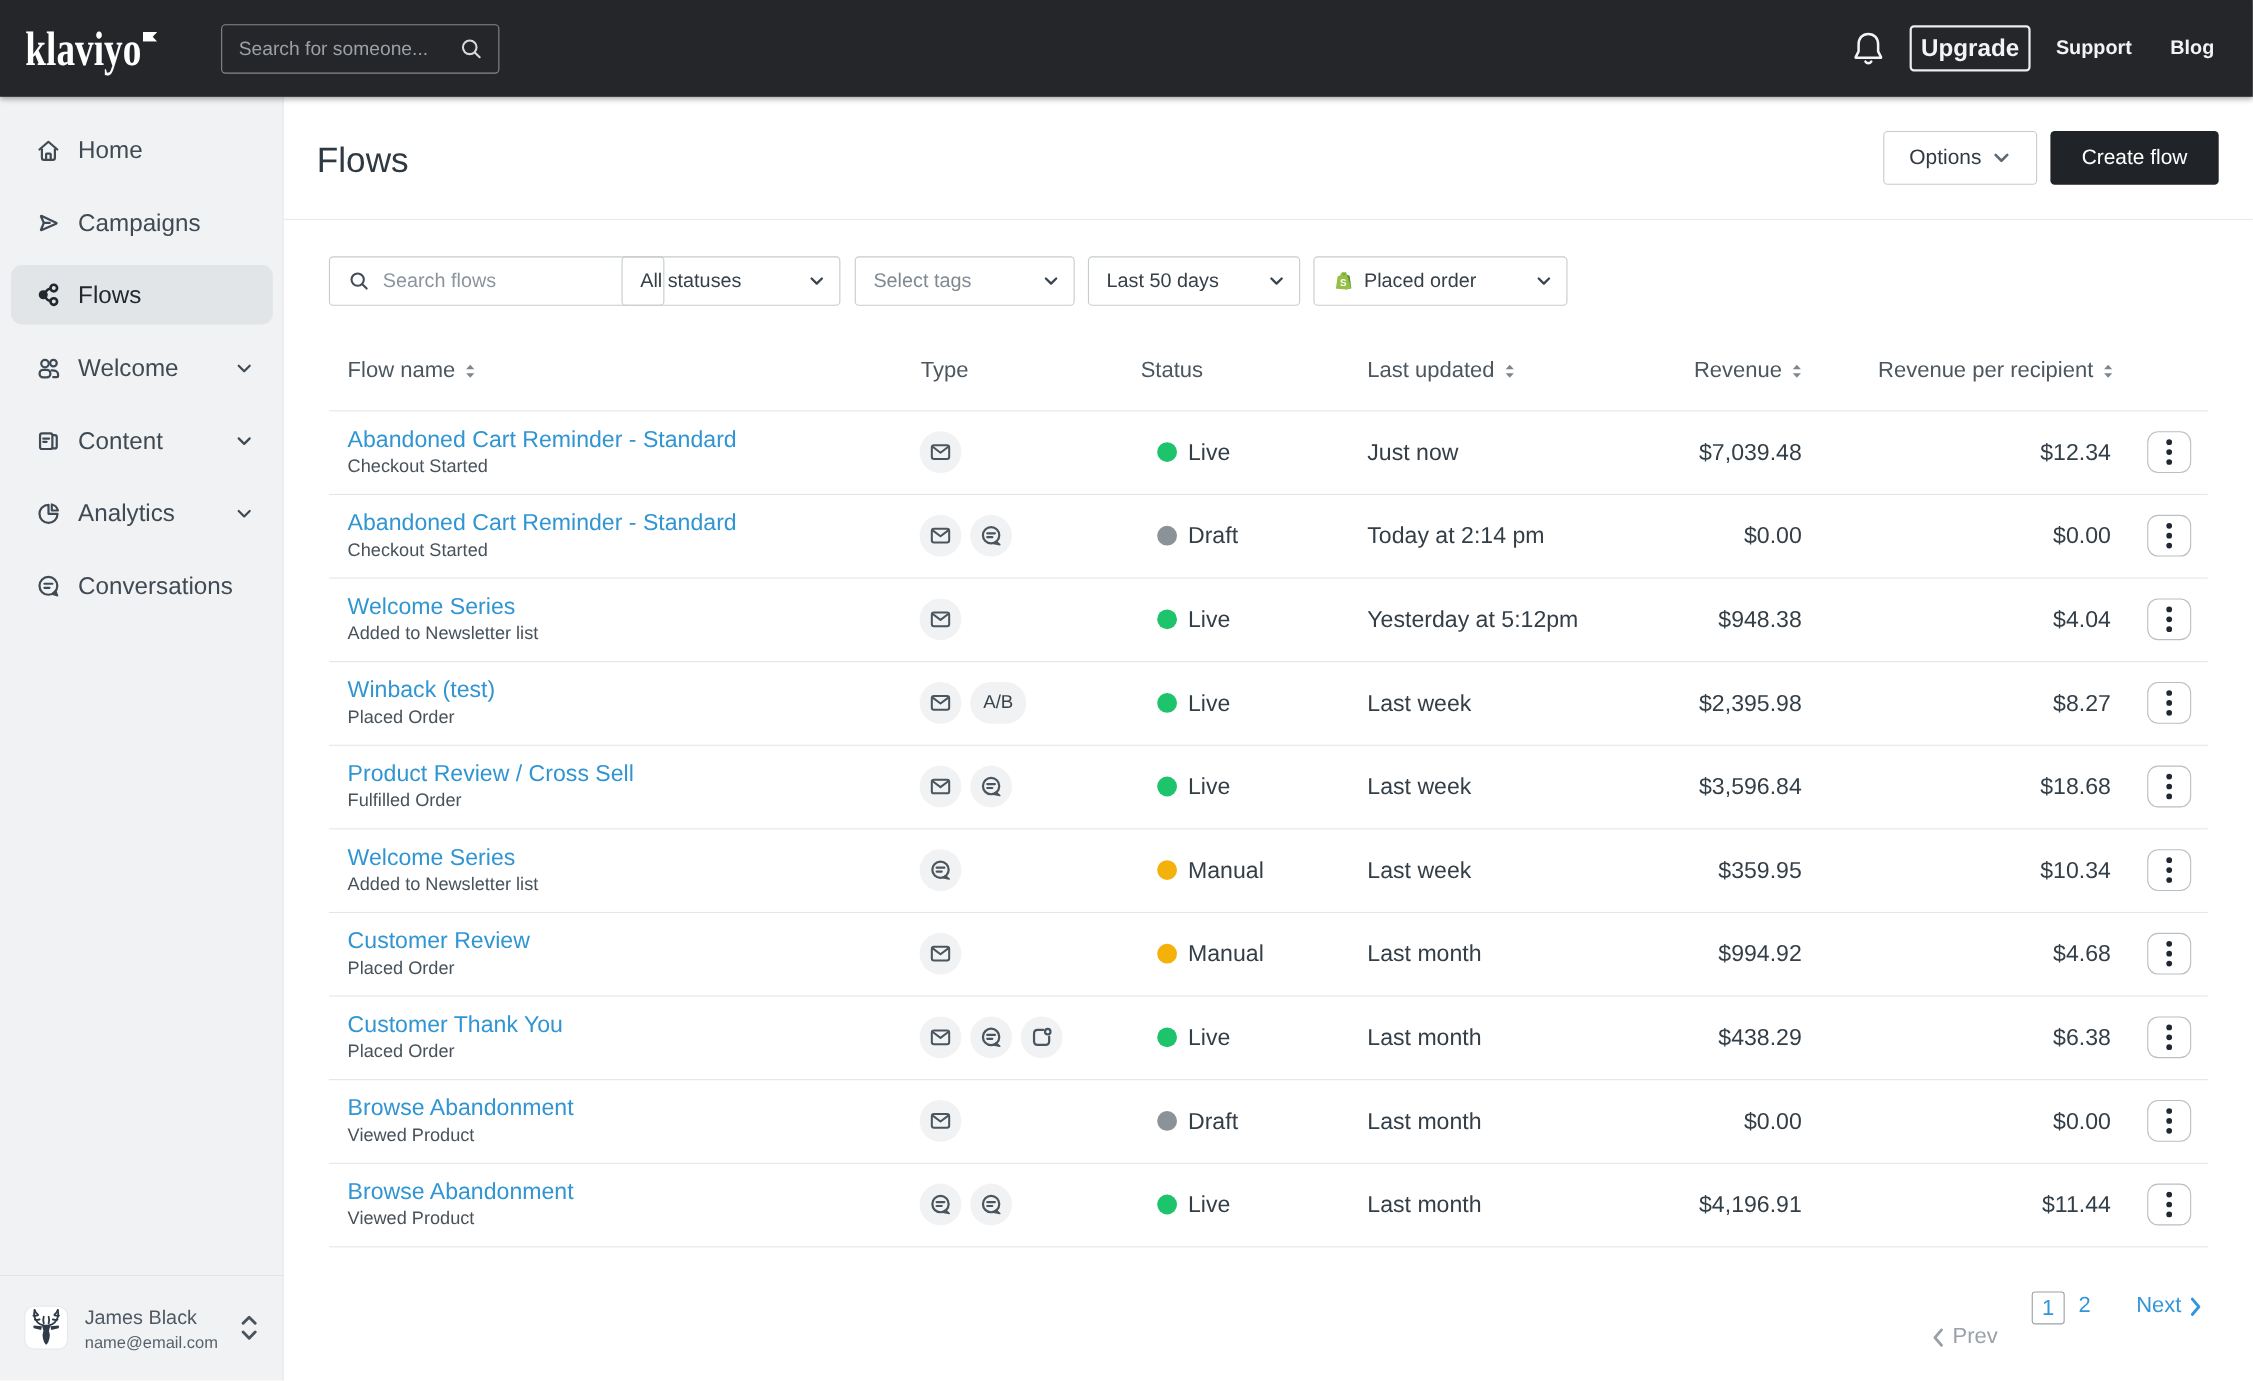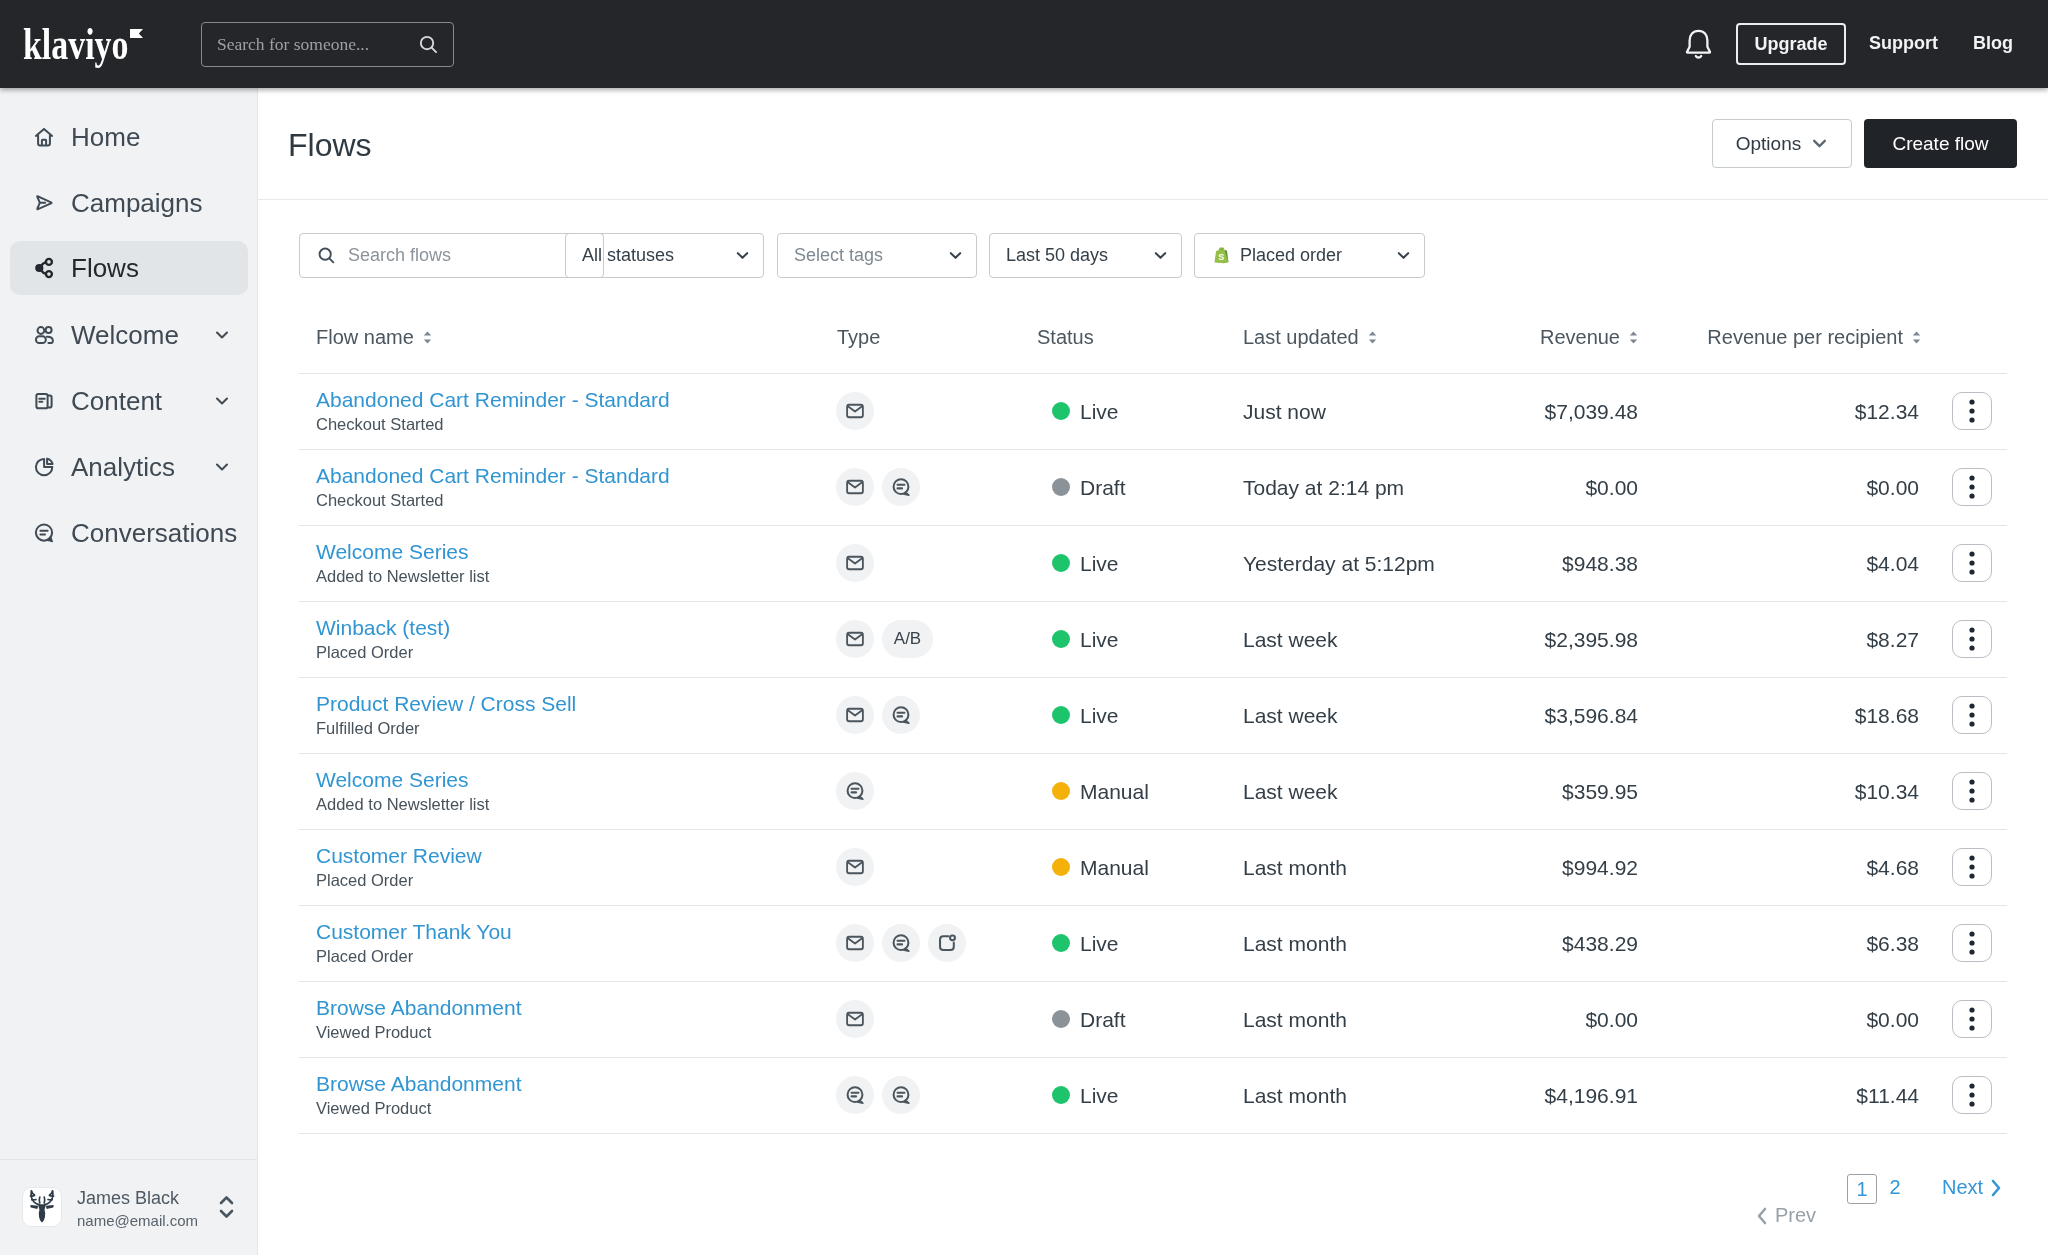--- a/index.html
+++ b/index.html
@@ -1,28 +1,28 @@
 <!DOCTYPE html>
 <html><head><meta charset="utf-8"><title>Flows</title><style>
 * { margin:0; padding:0; box-sizing:border-box; }
 html,body { width:2048px; height:1255px; background:#fff; font-family:"Liberation Sans",sans-serif; overflow:hidden; }
 
 #hdr { position:absolute; left:0; top:0; width:2048px; height:88px; background:#24262a; box-shadow:0 2px 5px rgba(0,0,0,0.35); z-index:5; }
 #logo { position:absolute; left:23px; top:19px; font-family:"Liberation Serif",serif; font-size:44px; font-weight:bold; color:#fff; transform:scaleX(0.77); transform-origin:left top; }
 #flag { position:absolute; left:130px; top:29px; width:13px; height:9px; background:#fff; clip-path:polygon(0 0,100% 0,68% 50%,100% 100%,0 100%); }
 #hsearch { position:absolute; left:201px; top:22px; width:253px; height:45px; border:1px solid #87898d; border-radius:4px; display:flex; align-items:center; }
-#hsearch span.ph { color:#9ba0a6; font-size:17.5px; margin-left:15px; flex:1; white-space:nowrap; overflow:hidden;font-family:Liberation Serif, serif; }
+#hsearch span.ph { color:#9ba0a6; font-size:17.5px; margin-left:15px; flex:1; white-space:nowrap; overflow:hidden; }
 #bell { position:absolute; left:1681px; top:27px; }
-#upg { position:absolute; left:1736px; top:23px; width:110px; height:42px; border:2px solid #eceded; border-radius:4px; color:#f2f3f4; font-size:18px; font-weight:bold; display:flex; align-items:center; justify-content:center; }
+#upg { position:absolute; left:1736px; top:23px; width:110px; height:42px; border:2px solid #eceded; border-radius:4px; color:#f2f3f4; font-size:22px; font-weight:bold; display:flex; align-items:center; justify-content:center; }
 .hlink { position:absolute; top:33px; color:#f2f3f4; font-size:18px; font-weight:bold; }
 
 #side { position:absolute; left:0; top:88px; width:258px; height:1167px; background:#f1f2f3; border-right:1px solid #e3e6e8; }
 .navsel { position:absolute; left:10px; width:238px; height:54px; background:#e2e5e7; border-radius:10px; }
 .navic { position:absolute; left:32px; width:24px; height:24px; }
-.navlb { position:absolute; left:71px; height:24px; line-height:24px; font-size:26px; }
+.navlb { position:absolute; left:71px; height:24px; line-height:24px; font-size:22px; }
 .navch { position:absolute; left:214px; }
 #userline { position:absolute; left:0px; top:1071px; width:258px; height:1px; background:#e2e5e7; }
 #avatar { position:absolute; left:22px; top:1099px; width:40px; height:40px; background:#fff; border:1px solid #e6e8ea; border-radius:9px; display:flex; align-items:center; justify-content:center; }
 #uname { position:absolute; left:77px; top:1100px; font-size:18px; color:#4e5963; font-weight:500;}
 #umail { position:absolute; left:77px; top:1124px; font-size:15px; color:#58626c; }
 #uchev { position:absolute; left:218px; top:1106px; }
 
 #main { position:absolute; left:258px; top:88px; width:1790px; height:1167px; background:#fff; }
 #title { position:absolute; left:30px; top:39px; font-size:32px; color:#2e3942; }
 #optbtn { position:absolute; left:1454px; top:31px; width:140px; height:49px; border:1px solid #c6cbce; border-radius:4px; display:flex; align-items:center; justify-content:center; gap:10px; font-size:19px; color:#2f3a44; }

